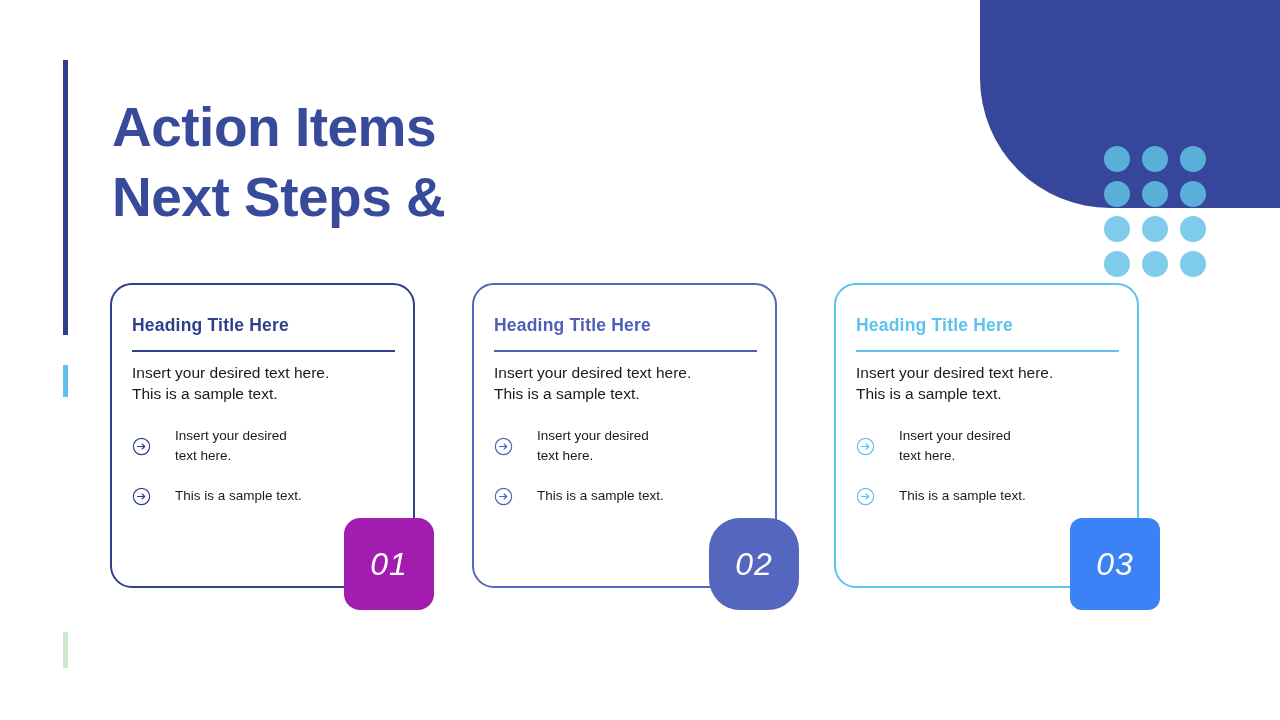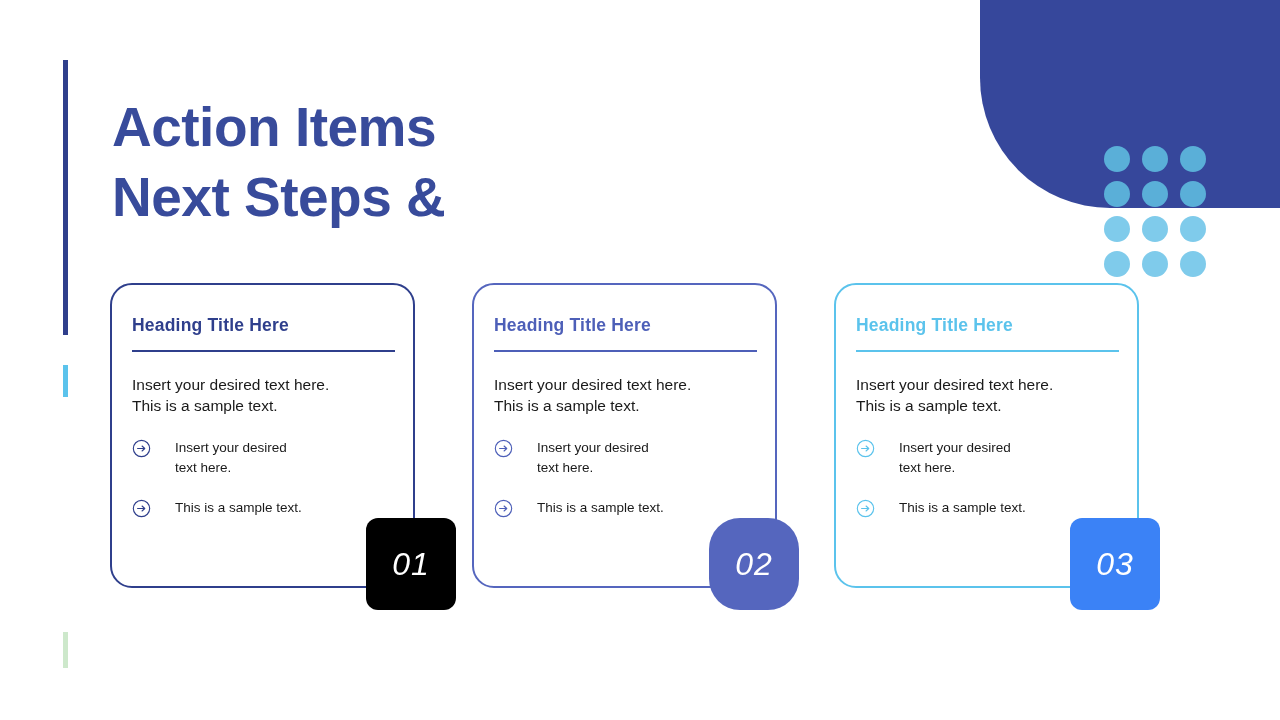--- a/index.html
+++ b/index.html
@@ -66,29 +66,29 @@
   .c1 .card-heading { color:#2F3F8C; }
   .c2 .card-heading { color:#4D5FB8; }
   .c3 .card-heading { color:#5BC3EC; }
 
   .card-rule { margin-top:14px; height:2px; width:263px; }
   .c1 .card-rule { background:#2F3F8C; }
   .c2 .card-rule { background:#4D5FB8; }
   .c3 .card-rule { background:#5BC3EC; }
 
   .card-body {
-    margin-top:22px;
+    margin-top:10px;
     font-size:15.5px; line-height:1.37; color:#1a1a1a;
     width:250px;
   }
   .card-body .line { display:block; }
 
   .bullet-list { margin-top:22px; }
   .bullet {
-    display:flex; align-items:flex-start;
+    display:flex; align-items:center;
     margin-bottom:20px;
   }
   .bullet:last-child { margin-bottom:0; }
   .bullet-icon {
     flex:0 0 auto; width:19px; height:19px; margin-top:1px;
   }
   .bullet-icon svg { display:block; width:19px; height:19px; }
   .bullet-text {
     margin-left:24px;
     font-size:13.5px; line-height:1.45; color:#1a1a1a;
@@ -98,21 +98,21 @@
 
   
   .badge {
     position:absolute; top:518px;
     width:90px; height:92px;
     border-radius:12px;
     display:flex; align-items:center; justify-content:center;
     color:#ffffff; font-size:32px; font-style:italic; font-weight:normal;
     letter-spacing:1px;
   }
-  .badge.b1 { left:366px; background:#000000; }
+  .badge.b1 { left:344px; background:#a21caf;border-radius:16px; }
   .badge.b2 { left:709px; background:#5566BE;border-radius:31px; }
   .badge.b3 { left:1070px; background:#3b82f6; }
 </style>
 </head>
 <body>
 
 <div class="slide">
 
   <div class="corner-shape"></div>
 

